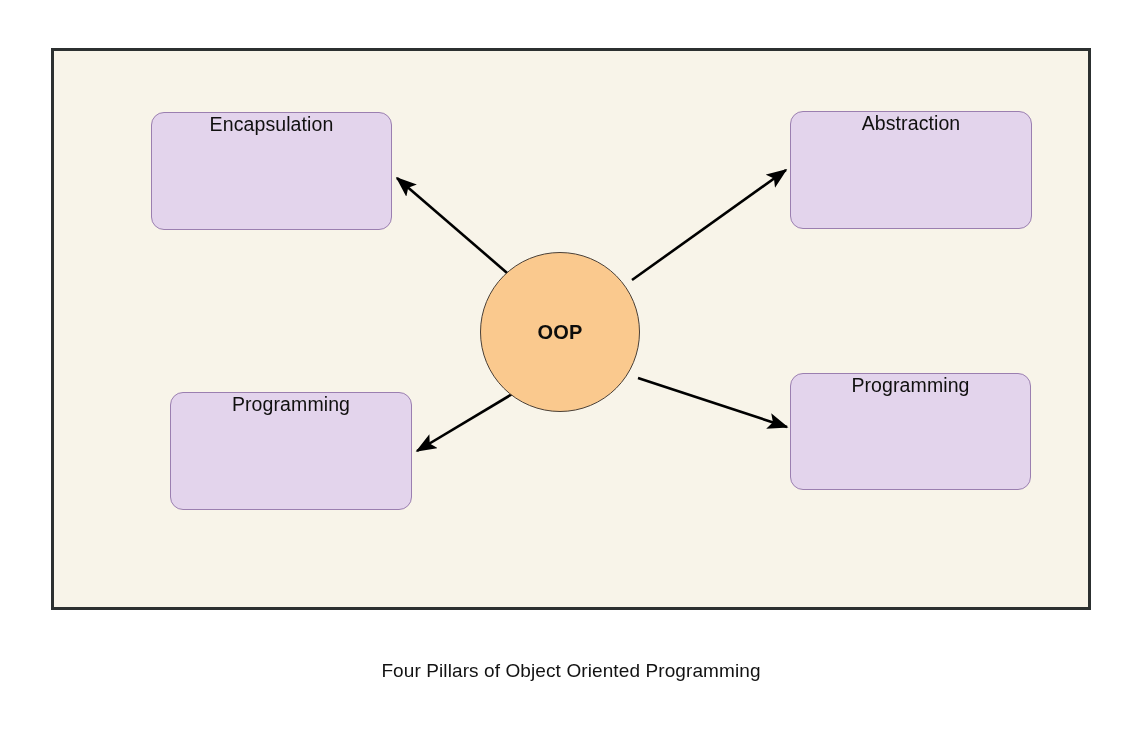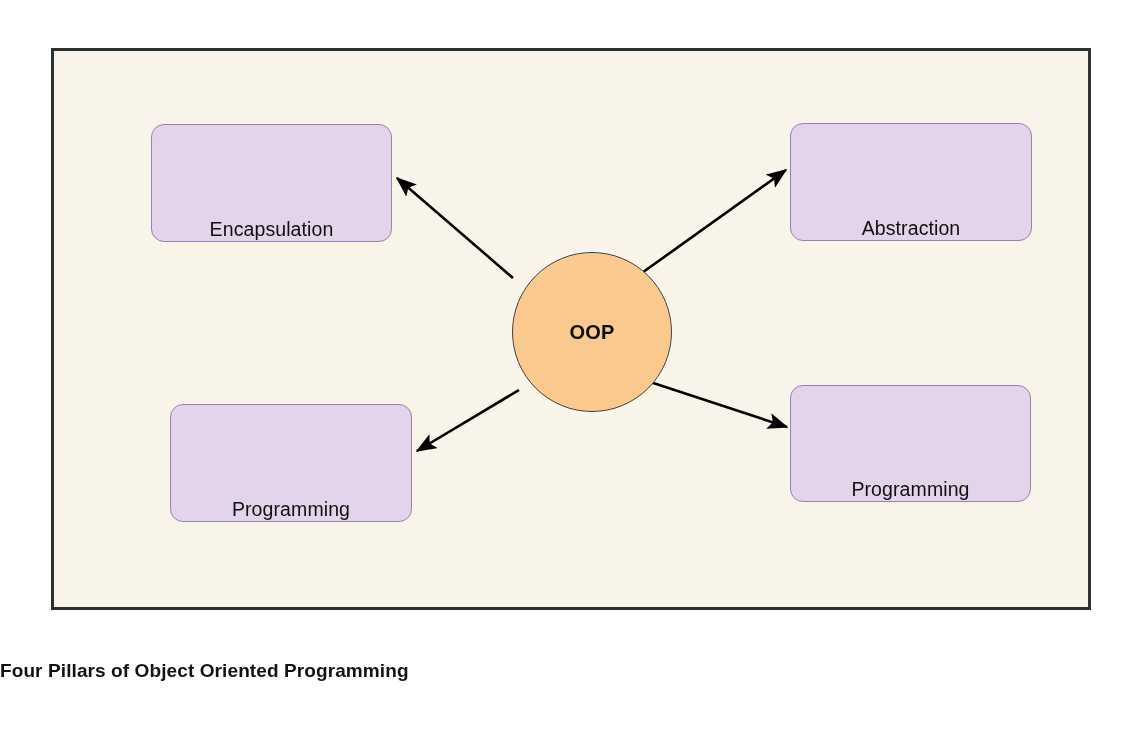--- a/index.html
+++ b/index.html
@@ -47,41 +47,40 @@
   }
 
   
   .node-box {
     position: absolute;
     box-sizing: border-box;
     background: #e3d4ec;
     border: 1.6px solid #9b7fb0;
     border-radius: 13px;
     display: flex;
-    align-items: flex-end;
+    align-items: flex-start;
     justify-content: center;
-    margin-top: 12px;
   }
   .node-box .node-label {
     font-size: 19.5px;
     color: #10100f;
     font-weight: 400;
     letter-spacing: 0.1px;
     white-space: nowrap;
   }
 
   #node-encapsulation { left: 151px; top: 112px; width: 241px; height: 118px; }
   #node-abstraction   { left: 790px; top: 111px; width: 242px; height: 118px; }
   #node-inheritance   { left: 170px; top: 392px; width: 242px; height: 118px; }
   #node-polymorphism  { left: 790px; top: 373px; width: 241px; height: 117px; }
 
   
   .hub-circle {
     position: absolute;
-    left: 512px;
+    left: 480px;
     top: 252px;
     width: 160px;
     height: 160px;
     box-sizing: border-box;
     background: #fac98e;
     border: 1.8px solid #4a4037;
     border-radius: 50%;
     display: flex;
     align-items: center;
     justify-content: center;
@@ -92,23 +91,23 @@
     color: #0d0d0c;
     letter-spacing: 0.2px;
   }
 
   
   .caption {
     position: absolute;
     left: 0;
     top: 660px;
     width: 1142px;
-    text-align: left;
+    text-align: center;
     font-size: 19px;
-    font-weight: bold;
+    font-weight: normal;
     color: #121212;
     letter-spacing: 0.1px;
   }
 </style>
 </head>
 <body>
 
 <div id="stage">
 
   <div class="diagram-frame"></div>

